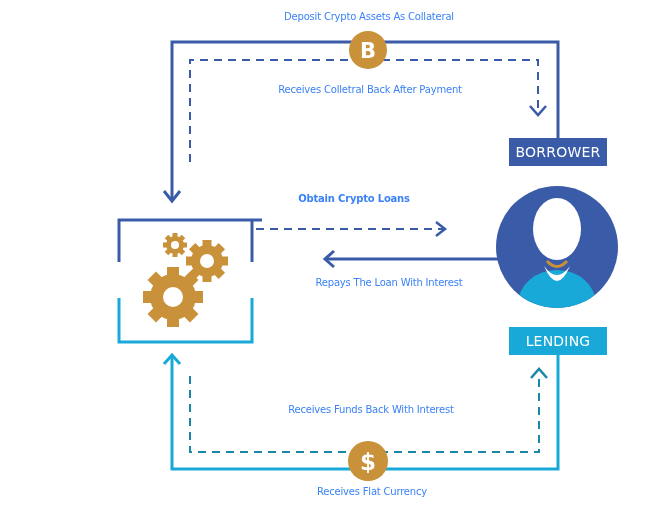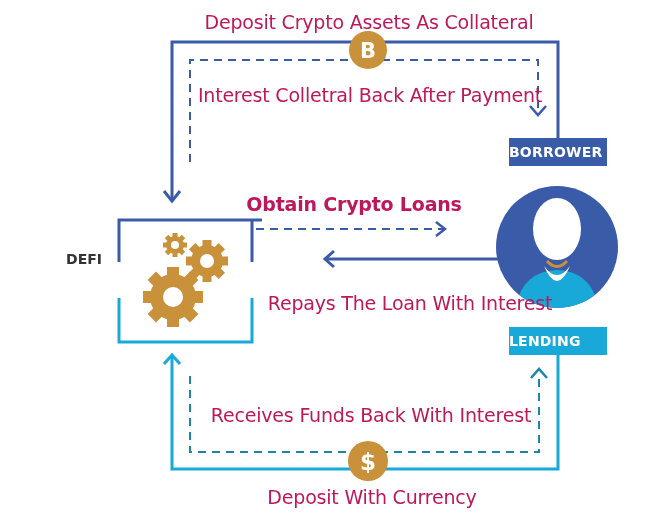--- a/index.html
+++ b/index.html
@@ -1,23 +1,23 @@
 <!DOCTYPE html>
 <html><head>
   <meta charset="utf-8">
   <style>
     html, body { margin: 0; padding: 0; background: #ffffff; }
     body { width: 652px; height: 529px; position: relative; overflow: hidden;
            font-family: "DejaVu Sans", "Liberation Sans", sans-serif; color: #222; }
     svg#diagram { position: absolute; left: 0; top: 0; }
-    .lbl { position: absolute; font-size: 19px; white-space: nowrap; color: #be185d; letter-spacing: -0.2px; }
+    .lbl { position: absolute; font-size: 10px; white-space: nowrap; color: #3b82f6; letter-spacing: -0.2px; }
     .center { transform: translateX(-50%); }
     .platform-label { position: absolute; left: 22px; top: 248px; width: 80px; text-align: right;
                       font-weight: bold; font-size: 14px; line-height: 22px; color: #333; }
-    .tag { position: absolute; color: #fff; font-weight: bold; font-size: 14px; line-height: 28px; height: 31px; letter-spacing: 0.2px; }
+    .tag { position: absolute; color: #fff; font-weight: normal; font-size: 14px; text-align: center; line-height: 28px; height: 31px; letter-spacing: 0.2px; }
     .tag.borrower { left: 509px; top: 138px; width: 98px; }
     .tag.lender { left: 509px; top: 327px; width: 98px; }
   </style>
 </head>
 <body>
 
 <svg id="diagram" width="652" height="529" viewBox="0 0 652 529">
 
   <polyline points="558,138 558,42 172,42 172,200" fill="none" stroke="#3a5ba8" stroke-width="3"></polyline>
   <polyline points="164,191 172,201 180,191" fill="none" stroke="#3a5ba8" stroke-width="3"></polyline>
@@ -90,24 +90,23 @@
   <g>
     <circle cx="368" cy="461" r="20" fill="#c8913a"></circle>
     <text x="368" y="470" text-anchor="middle" font-family="DejaVu Sans, sans-serif" font-weight="bold" font-size="23" fill="#ffffff">$</text>
   </g>
 
   <rect x="509" y="138" width="98" height="28" fill="#3a5ba8"></rect>
   <rect x="509" y="327" width="98" height="28" fill="#19a9d8"></rect>
 </svg>
 
 <div class="lbl center" style="left:369px; top:11px;">Deposit Crypto Assets As Collateral</div>
-<div class="lbl center" style="left:370px; top:84px;">Interest Colletral Back After Payment</div>
+<div class="lbl center" style="left:370px; top:84px;">Receives Colletral Back After Payment</div>
 <div class="lbl center" style="left:354px; top:193px;font-weight:bold;">Obtain Crypto Loans</div>
-<div class="lbl center" style="left:410px; top:277px;margin-top:15px;">Repays The Loan With Interest</div>
+<div class="lbl center" style="left:389px; top:277px;">Repays The Loan With Interest</div>
 <div class="lbl center" style="left:371px; top:404px;">Receives Funds Back With Interest</div>
-<div class="lbl center" style="left:372px; top:486px;">Deposit With Currency</div>
+<div class="lbl center" style="left:372px; top:486px;">Receives Flat Currency</div>
 
 <div class="platform-label">
-  <div>DEFI</div>
 </div>
 
 <div class="tag borrower">BORROWER</div>
 <div class="tag lender">LENDING</div>
 
 </body></html>

